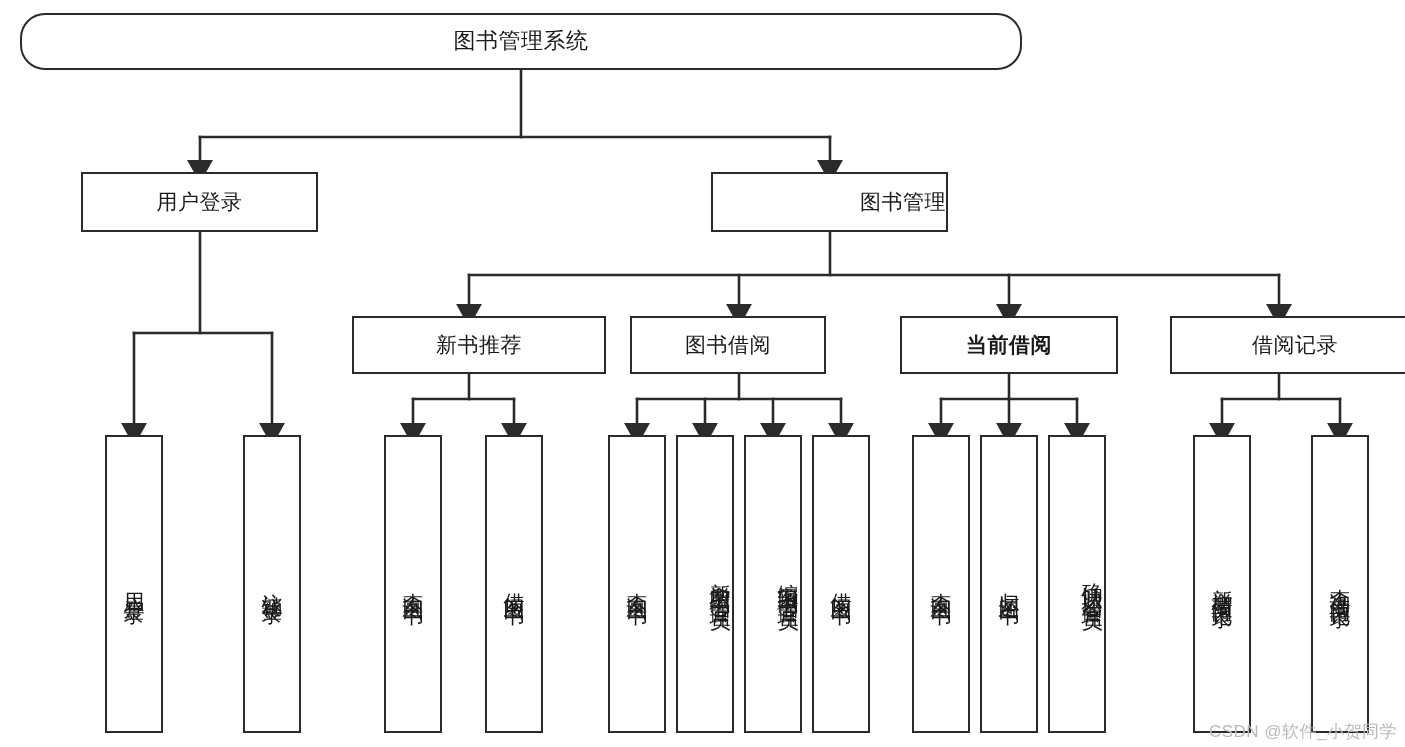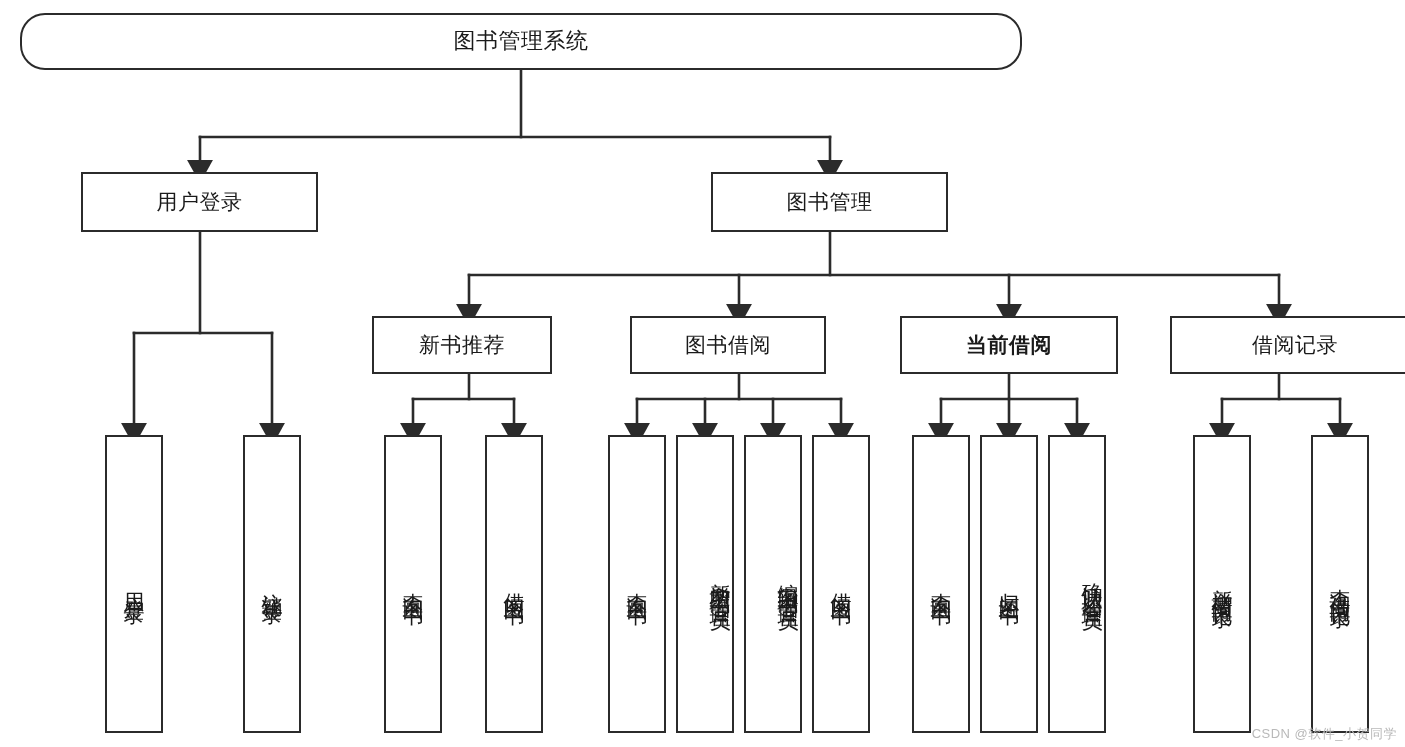--- a/index.html
+++ b/index.html
@@ -52,21 +52,21 @@
   .node-v.top-aligned {
     align-items: flex-start;
   }
   .node-title {
     font-size: 22px;
   }
   #watermark {
     position: absolute;
     right: 8px;
     bottom: 4px;
-    font-size: 13px;
+    font-size: 17px;
     color: #b9b9b9;
     white-space: nowrap;
     letter-spacing: 0.5px;
     pointer-events: none;
     margin-left: 44px;
   }
 </style>
 </head>
 <body>
 
@@ -122,25 +122,25 @@
     </g>
   </svg>
 
   <div class="node node-h node-title" style="left:20px; top:13px; width:1002px; height:57px;border-radius:25px;">
     <span>图书管理系统</span>
   </div>
 
   <div class="node node-h" style="left:81px; top:172px; width:237px; height:60px;">
     <span>用户登录</span>
   </div>
-  <div class="node node-h" style="left:711px; top:172px; width:237px; height:60px;">
+  <div class="node node-h" style="left:711px; top:172px; width:237px; height:60px;justify-content:flex-end;">
     <span>图书管理</span>
   </div>
 
-  <div class="node node-h" style="left:372px; top:316px; width:180px; height:58px;justify-content:center;">
+  <div class="node node-h" style="left:352px; top:316px; width:254px; height:58px;justify-content:center;">
     <span>新书推荐</span>
   </div>
   <div class="node node-h" style="left:630px; top:316px; width:196px; height:58px;">
     <span>图书借阅</span>
   </div>
   <div class="node node-h" style="left:900px; top:316px; width:218px; height:58px;font-weight:bold;">
     <span>当前借阅</span>
   </div>
   <div class="node node-h" style="left:1170px; top:316px; width:250px; height:58px;text-align:center;">
     <span>借阅记录</span>

